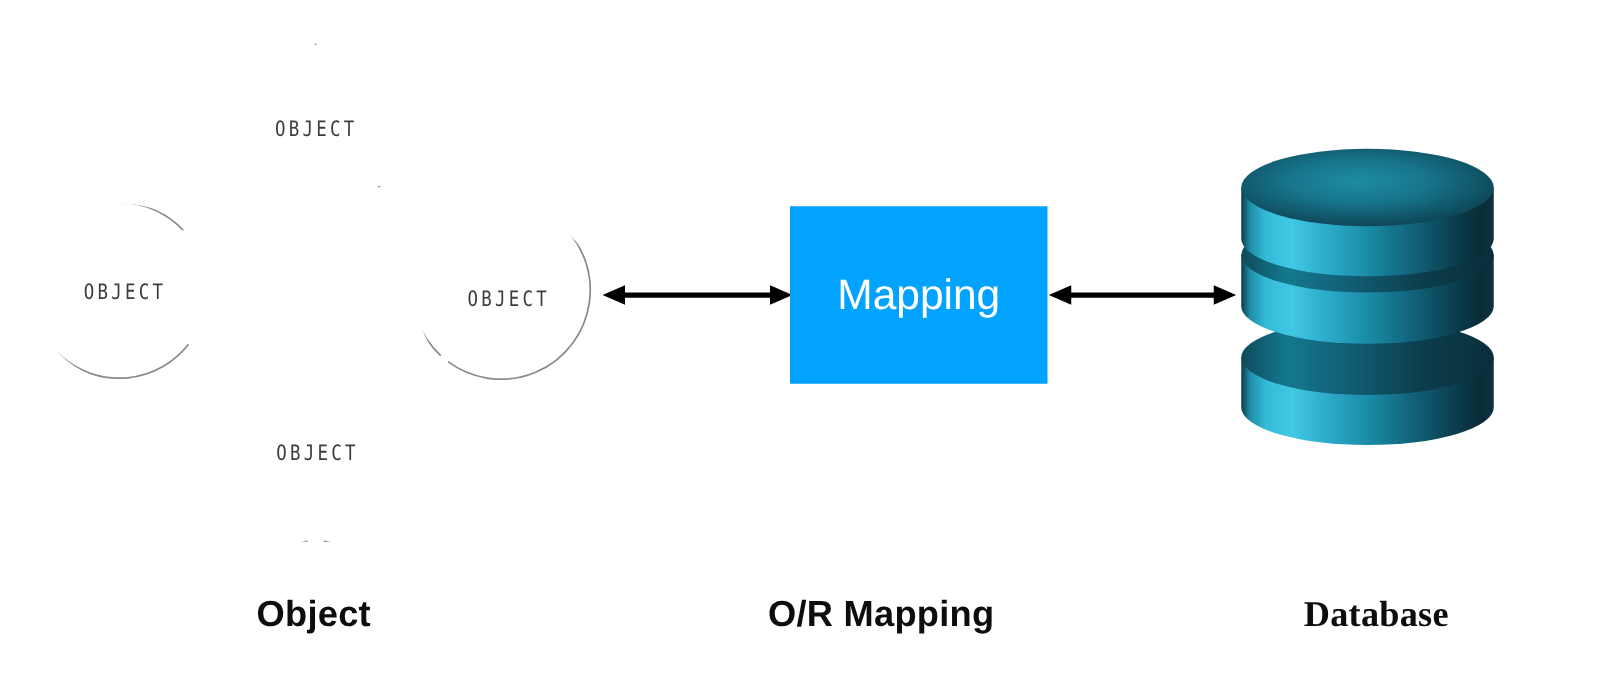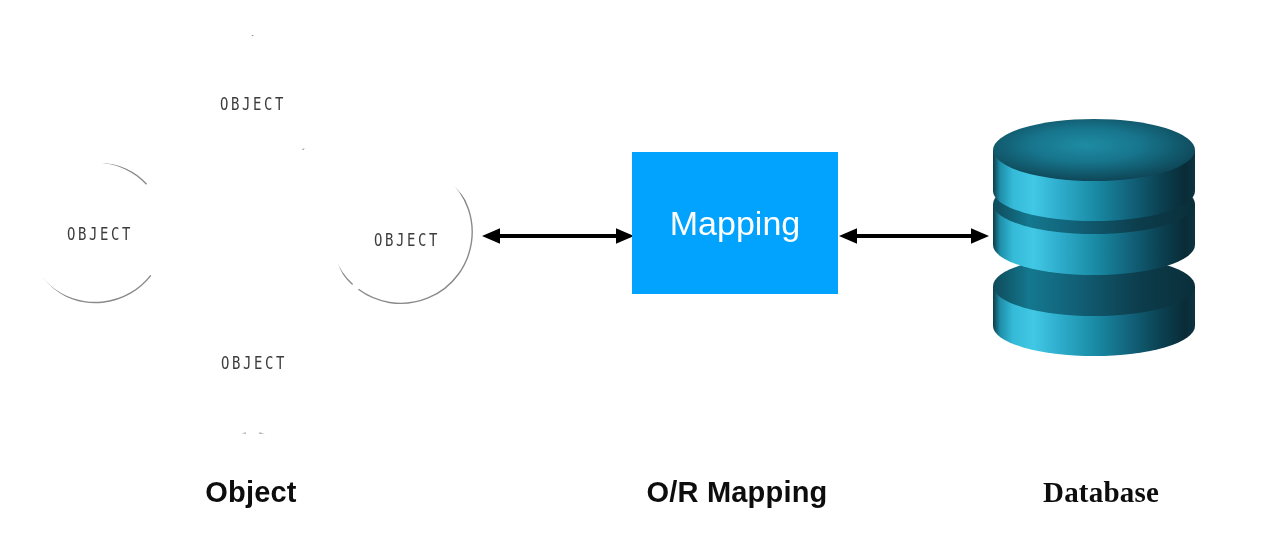--- a/index.html
+++ b/index.html
@@ -117,21 +117,21 @@
       <span class="object-label">OBJECT</span>
     </div>
   </div>
 
   <svg class="arrow" style="left:482px; top:222px; width:152px; height:28px;" viewBox="0 0 152 28">
     <line x1="10" y1="14" x2="142" y2="14" stroke="#000000" stroke-width="4.2"></line>
     <polygon points="0,14 18,6.2 18,21.8" fill="#000000"></polygon>
     <polygon points="152,14 134,6.2 134,21.8" fill="#000000"></polygon>
   </svg>
 
-  <div id="mapping-box" style="left:632px; top:152px; width:206px; height:142px; background:#01A3FF;">
+  <div id="mapping-box" style="left:632px; top:165px; width:206px; height:142px; background:#01A3FF;">
     <span class="mapping-text">Mapping</span>
   </div>
 
   <svg class="arrow" style="left:839px; top:222px; width:150px; height:28px;" viewBox="0 0 150 28">
     <line x1="10" y1="14" x2="140" y2="14" stroke="#000000" stroke-width="4.2"></line>
     <polygon points="0,14 18,6.2 18,21.8" fill="#000000"></polygon>
     <polygon points="150,14 132,6.2 132,21.8" fill="#000000"></polygon>
   </svg>
 
   <svg id="database" style="left:988px; top:114px; width:212px; height:252px;" viewBox="0 0 212 252">
@@ -177,17 +177,17 @@
     </g>
 
     <g>
       <path d="M 5 36 L 5 77 A 101 30 0 0 0 207 77 L 207 36 Z" fill="url(#sideGrad)"></path>
       <ellipse cx="106" cy="36" rx="101" ry="31" fill="url(#topGrad)"></ellipse>
     </g>
   </svg>
 
   <div class="caption" style="left:101px; top:476px; width:300px;">Object</div>
 
-  <div class="caption" style="left:587px; top:476px; width:300px;">O/R Mapping</div>
+  <div class="caption" style="left:555px; top:476px; width:300px;">O/R Mapping</div>
 
   <div class="caption" style="left:951px; top:476px; width:300px;font-family:Liberation Serif, serif;">Database</div>
 
 </div>
 
 </body></html>

